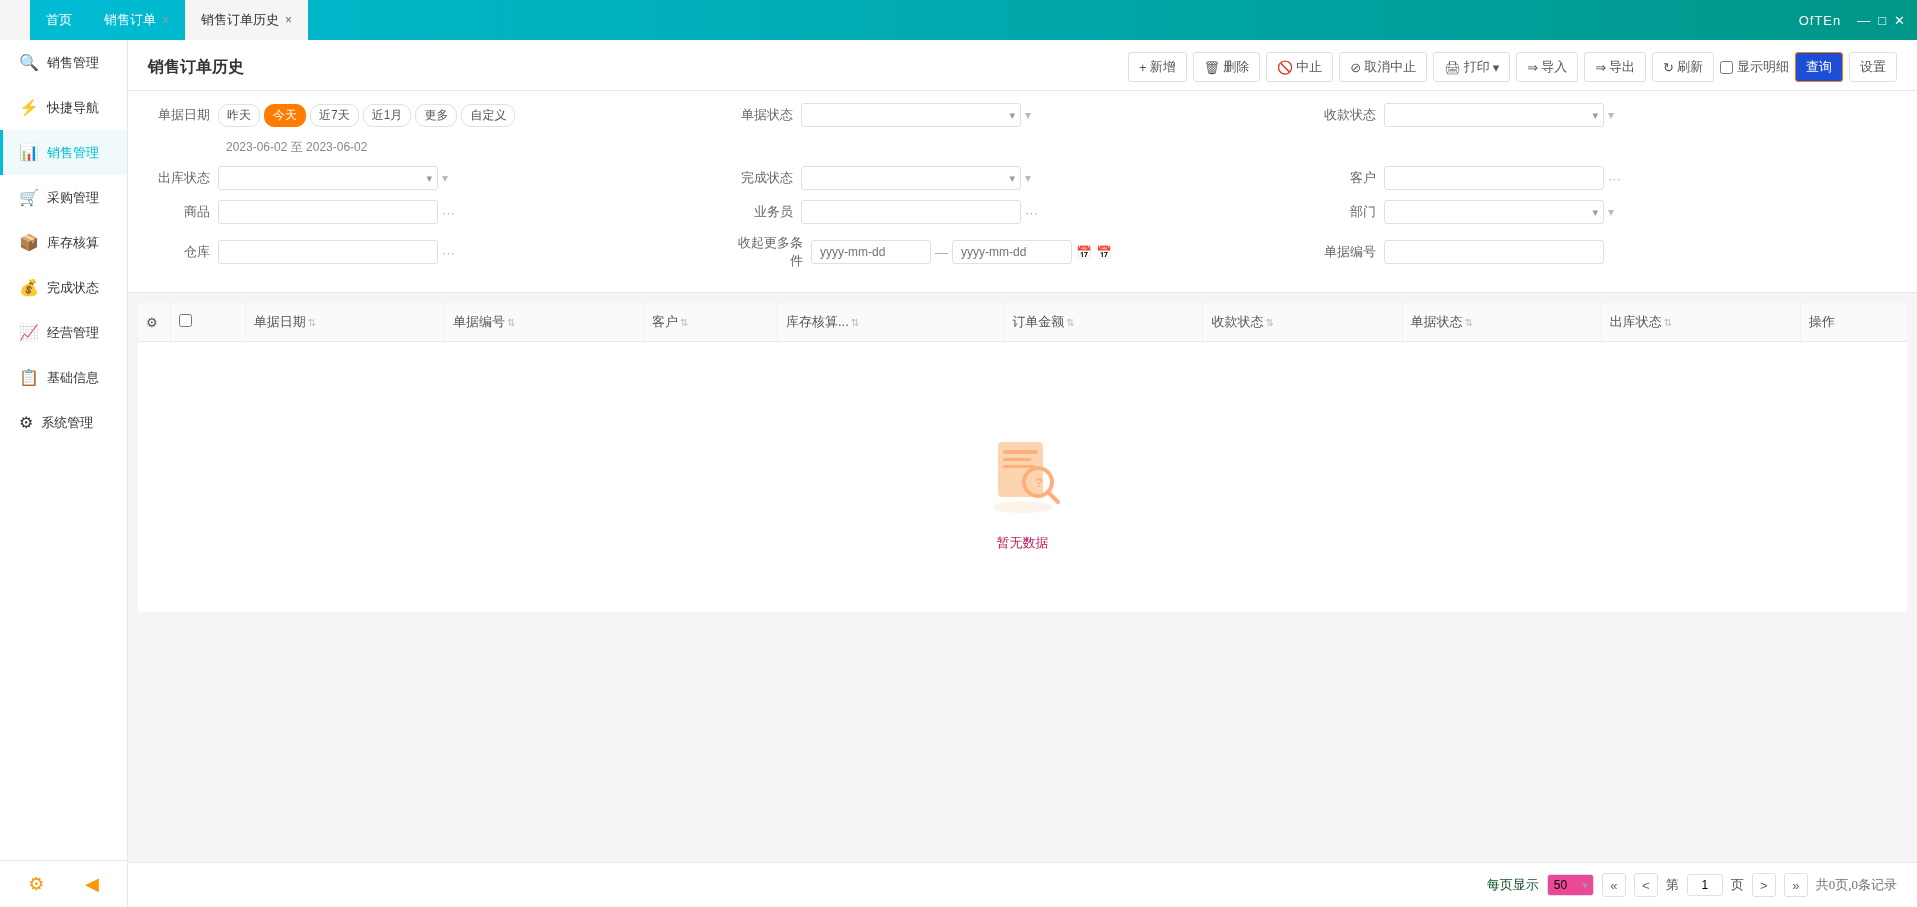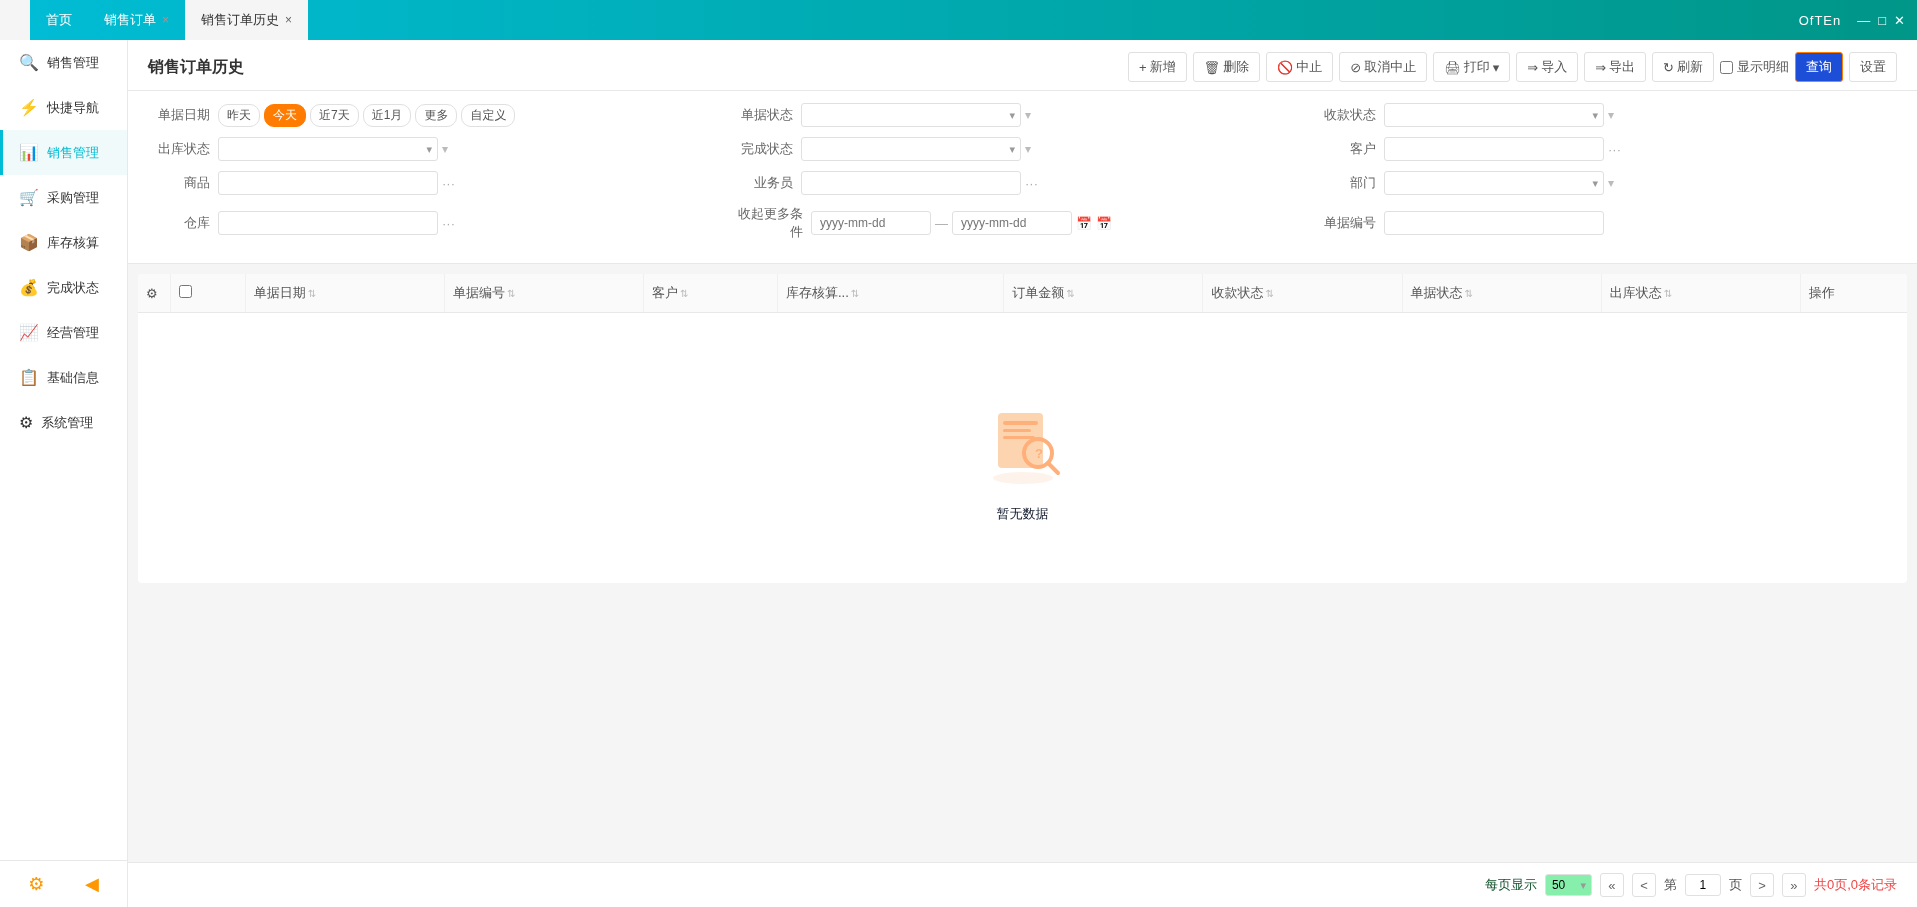--- a/index.html
+++ b/index.html
@@ -282,21 +282,21 @@
       flex-direction: column;
       align-items: center;
       justify-content: center;
       padding: 80px 0 60px;
     }
     .empty-icon {
       width: 100px;
       height: 100px;
       margin-bottom: 12px;
     }
-    .empty-text { color: #0f172a; font-size: 13px; }
+    .empty-text { color: #be185d; font-size: 13px; }
 
     
     .table-footer {
       display: flex;
       align-items: center;
       justify-content: flex-end;
       padding: 10px 20px;
       background: #fff;
       border-top: 1px solid #e8e8e8;
       gap: 8px;
@@ -304,21 +304,21 @@
       font-size: 12px;
       color: #555;
     }
     .per-page-label { color: #14532d; }
     .per-page-select {
       border: 1px solid #e0e0e0;
       border-radius: 3px;
       padding: 3px 18px 3px 6px;
       font-size: 12px;
       appearance: none;
-      background: #86efac;
+      background: #ec4899;
     }
     .pager-btn {
       width: 24px;
       height: 24px;
       border: 1px solid #e0e0e0;
       border-radius: 3px;
       background: #fff;
       cursor: pointer;
       display: flex;
       align-items: center;
@@ -328,21 +328,21 @@
     }
     .pager-btn:disabled { color: #ccc; cursor: default; }
     .page-num-input {
       width: 36px;
       border: 1px solid #e0e0e0;
       border-radius: 3px;
       text-align: center;
       padding: 3px 4px;
       font-size: 12px;
     }
-    .total-text { color: #ef4444; }
+    .total-text { color: #737373; font-family: Liberation Serif, serif; }
 
     
     .filter-full-row {
       display: grid;
       grid-template-columns: 1fr 1fr 1fr;
       gap: 0;
       align-items: center;
       margin-bottom: 10px;
     }
     .filter-cell {
@@ -502,20 +502,23 @@
           <span class="filter-label">收款状态</span>
           <div class="select-wrapper">
             <select class="filter-select wide-select">
               <option value=""></option>
             </select>
           </div>
           <span style="color:#bbb; margin-left:4px; font-size:12px;">▾</span>
         </div>
       </div>
 
+      <div style="display:flex; align-items:center; margin-bottom:10px; padding-left: 78px;">
+        <span class="date-range-text">2023-06-02 至 2023-06-02</span>
+      </div>
 
       <div class="filter-full-row">
         <div class="filter-cell">
           <span class="filter-label">出库状态</span>
           <div class="select-wrapper">
             <select class="filter-select wide-select">
               <option value=""></option>
             </select>
           </div>
           <span style="color:#bbb; margin-left:4px; font-size:12px;">▾</span>

